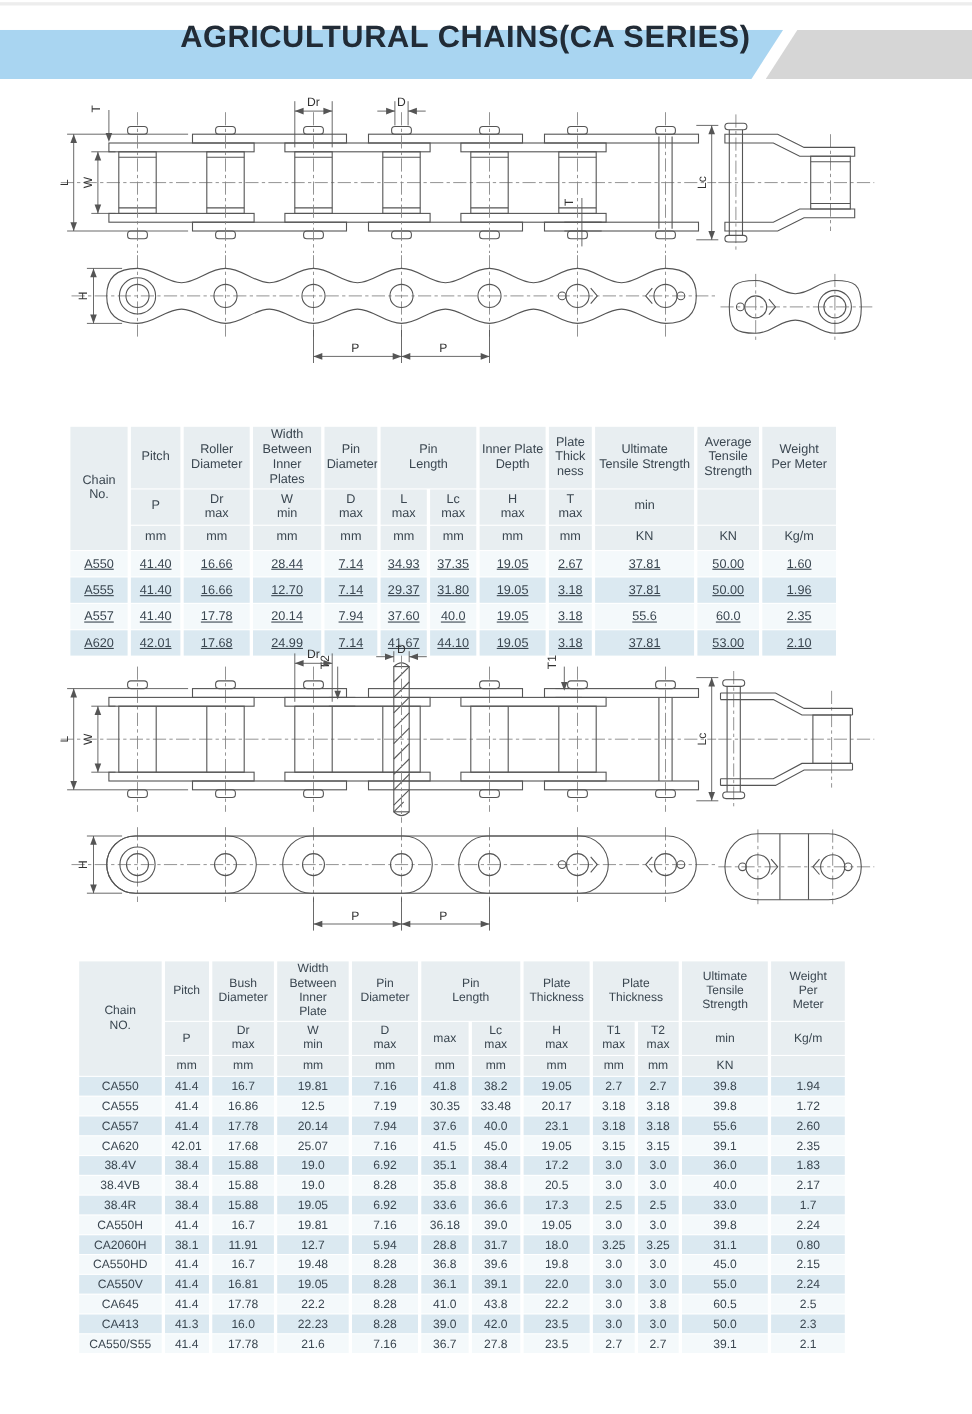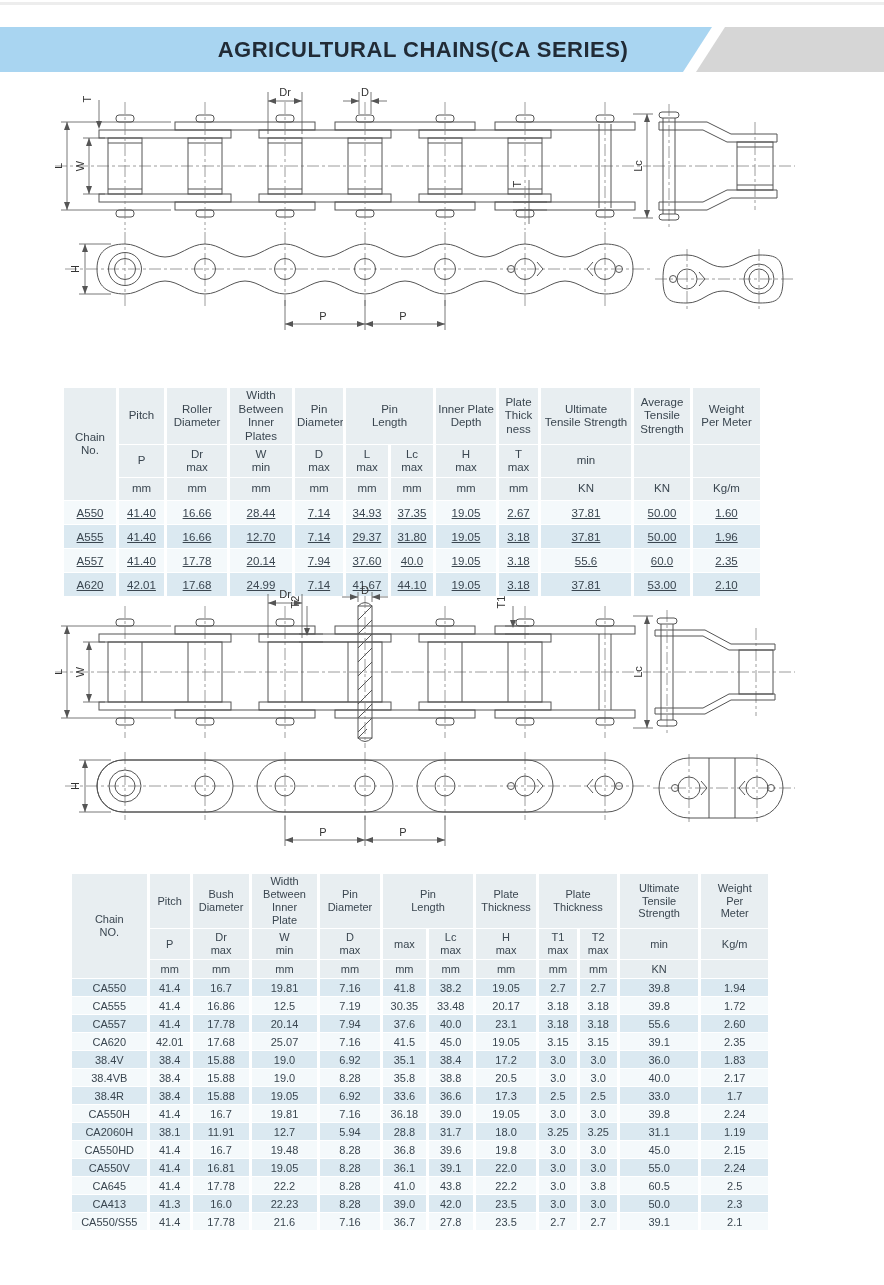--- a/index.html
+++ b/index.html
@@ -4,22 +4,22 @@
 <style>
   html,body{margin:0;padding:0;background:#ffffff;}
   .page{position:relative;width:884px;height:1285px;background:#fff;overflow:hidden;
         font-family:"Liberation Sans",sans-serif;}
   .topline{position:absolute;top:2px;left:0;width:100%;height:3px;background:#ededed;}
   
   .banner-blue{position:absolute;left:0;top:27px;width:712px;height:45px;
     background:var(--banner_blue);clip-path:polygon(0 0,712px 0,683px 100%,0 100%);}
   .banner-gray{position:absolute;left:696px;top:27px;width:188px;height:45px;
     background:var(--banner_gray);clip-path:polygon(29px 0,100% 0,100% 100%,0 100%);}
-  .banner-title{position:absolute;left:0;top:27px;width:846px;height:45px;line-height:45px;
-    text-align:center;font-size:22px;font-weight:600;letter-spacing:.5px;color:var(--title_text);}
+  .banner-title{position:absolute;left:0;top:11px;width:846px;height:45px;line-height:45px;
+    text-align:center;font-size:28px;font-weight:600;letter-spacing:.5px;color:var(--title_text);}
   
   .tablewrap{position:absolute;}
   table{border-collapse:separate;border-spacing:3px 1px;table-layout:fixed;background:#fff;width:702px;}
   th,td{text-align:center;vertical-align:middle;padding:1px 2px;overflow:hidden;}
   th{background:var(--table_header_bg);font-weight:normal;white-space:pre-line;
      color:var(--table_text);line-height:1.18;}
   td{background:var(--row_light);color:var(--table_text);}
   tr.alt td{background:var(--row_blue);}
   #t1{font-size:11.5px;}
   #t1 td{height:21px;text-decoration:underline;}
@@ -805,21 +805,21 @@
             <td>38.1</td>
             <td>11.91</td>
             <td>12.7</td>
             <td>5.94</td>
             <td>28.8</td>
             <td>31.7</td>
             <td>18.0</td>
             <td>3.25</td>
             <td>3.25</td>
             <td>31.1</td>
-            <td>1.19</td>
+            <td>0.80</td>
           </tr>
           <tr>
             <td>CA550HD</td>
             <td>41.4</td>
             <td>16.7</td>
             <td>19.48</td>
             <td>8.28</td>
             <td>36.8</td>
             <td>39.6</td>
             <td>19.8</td>

